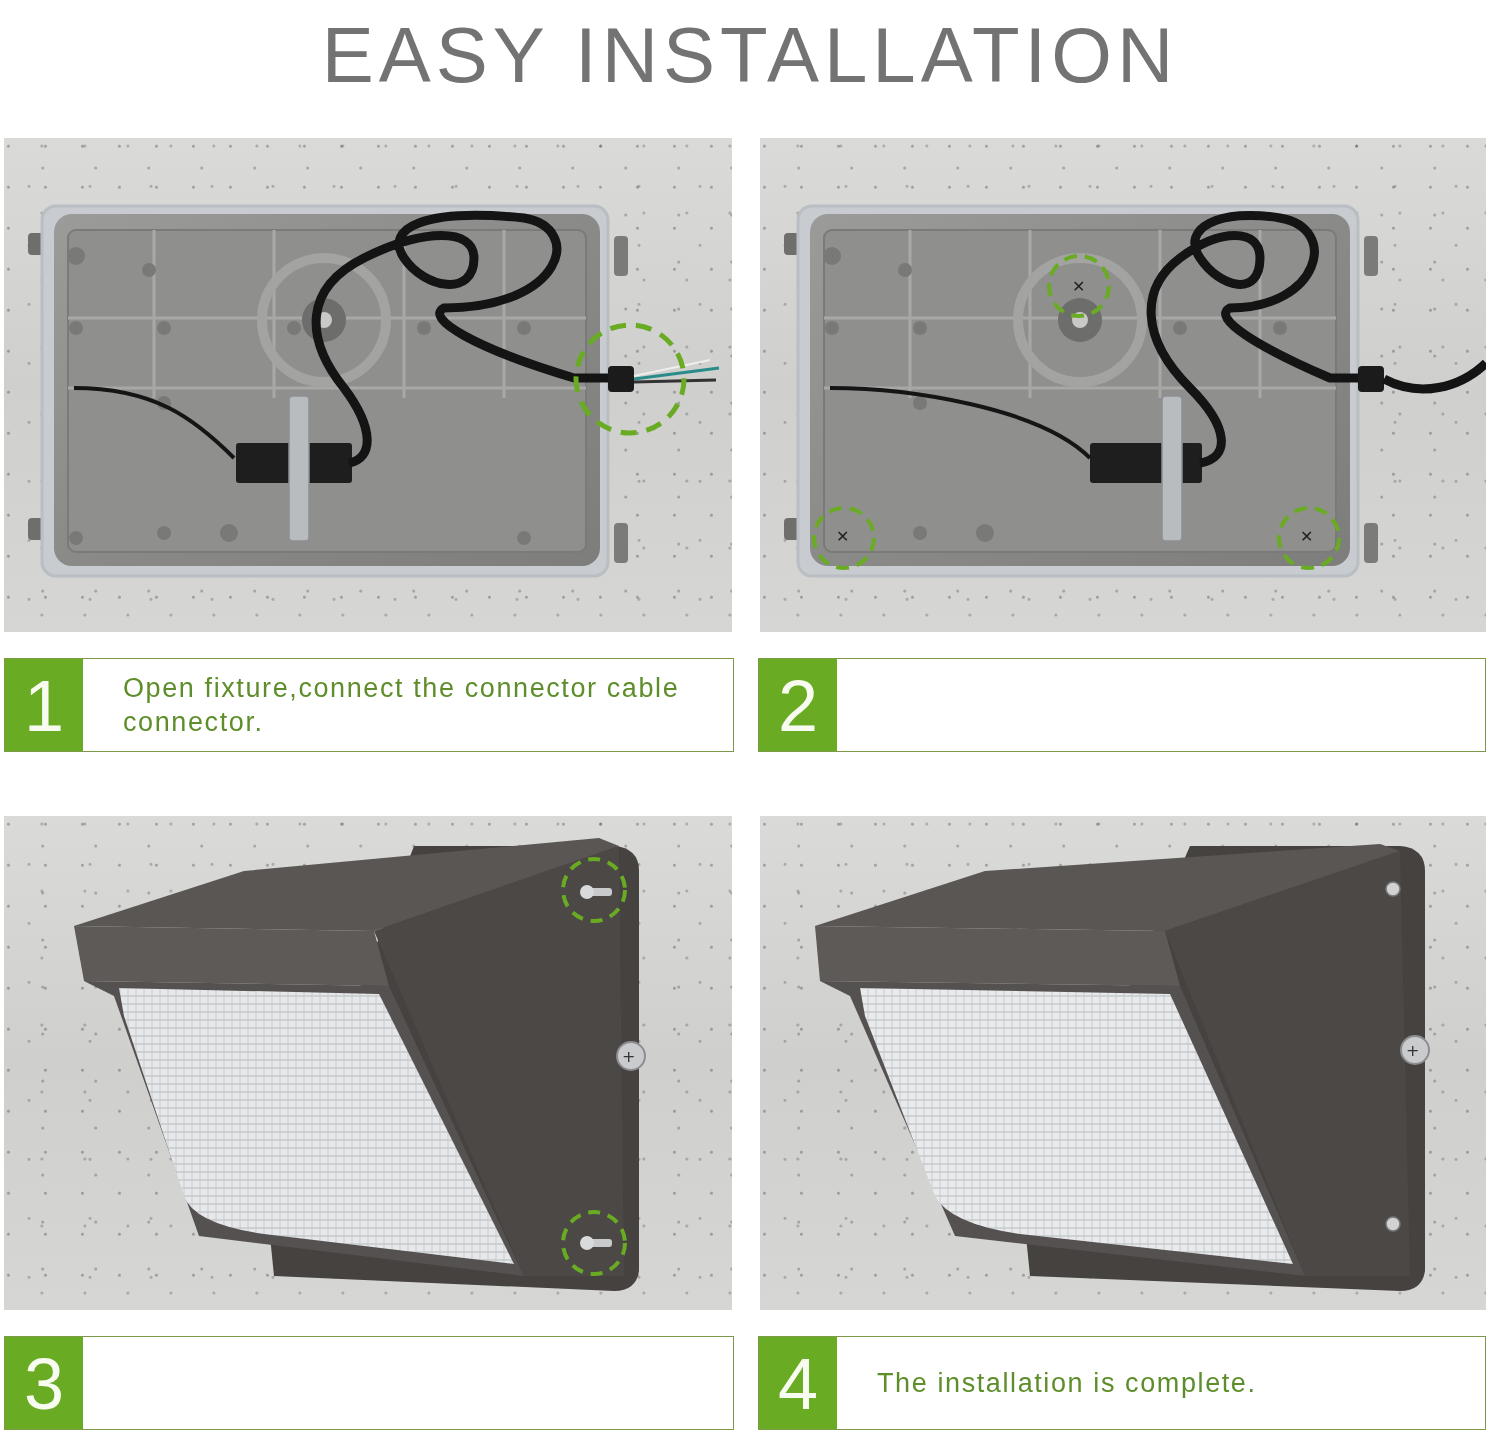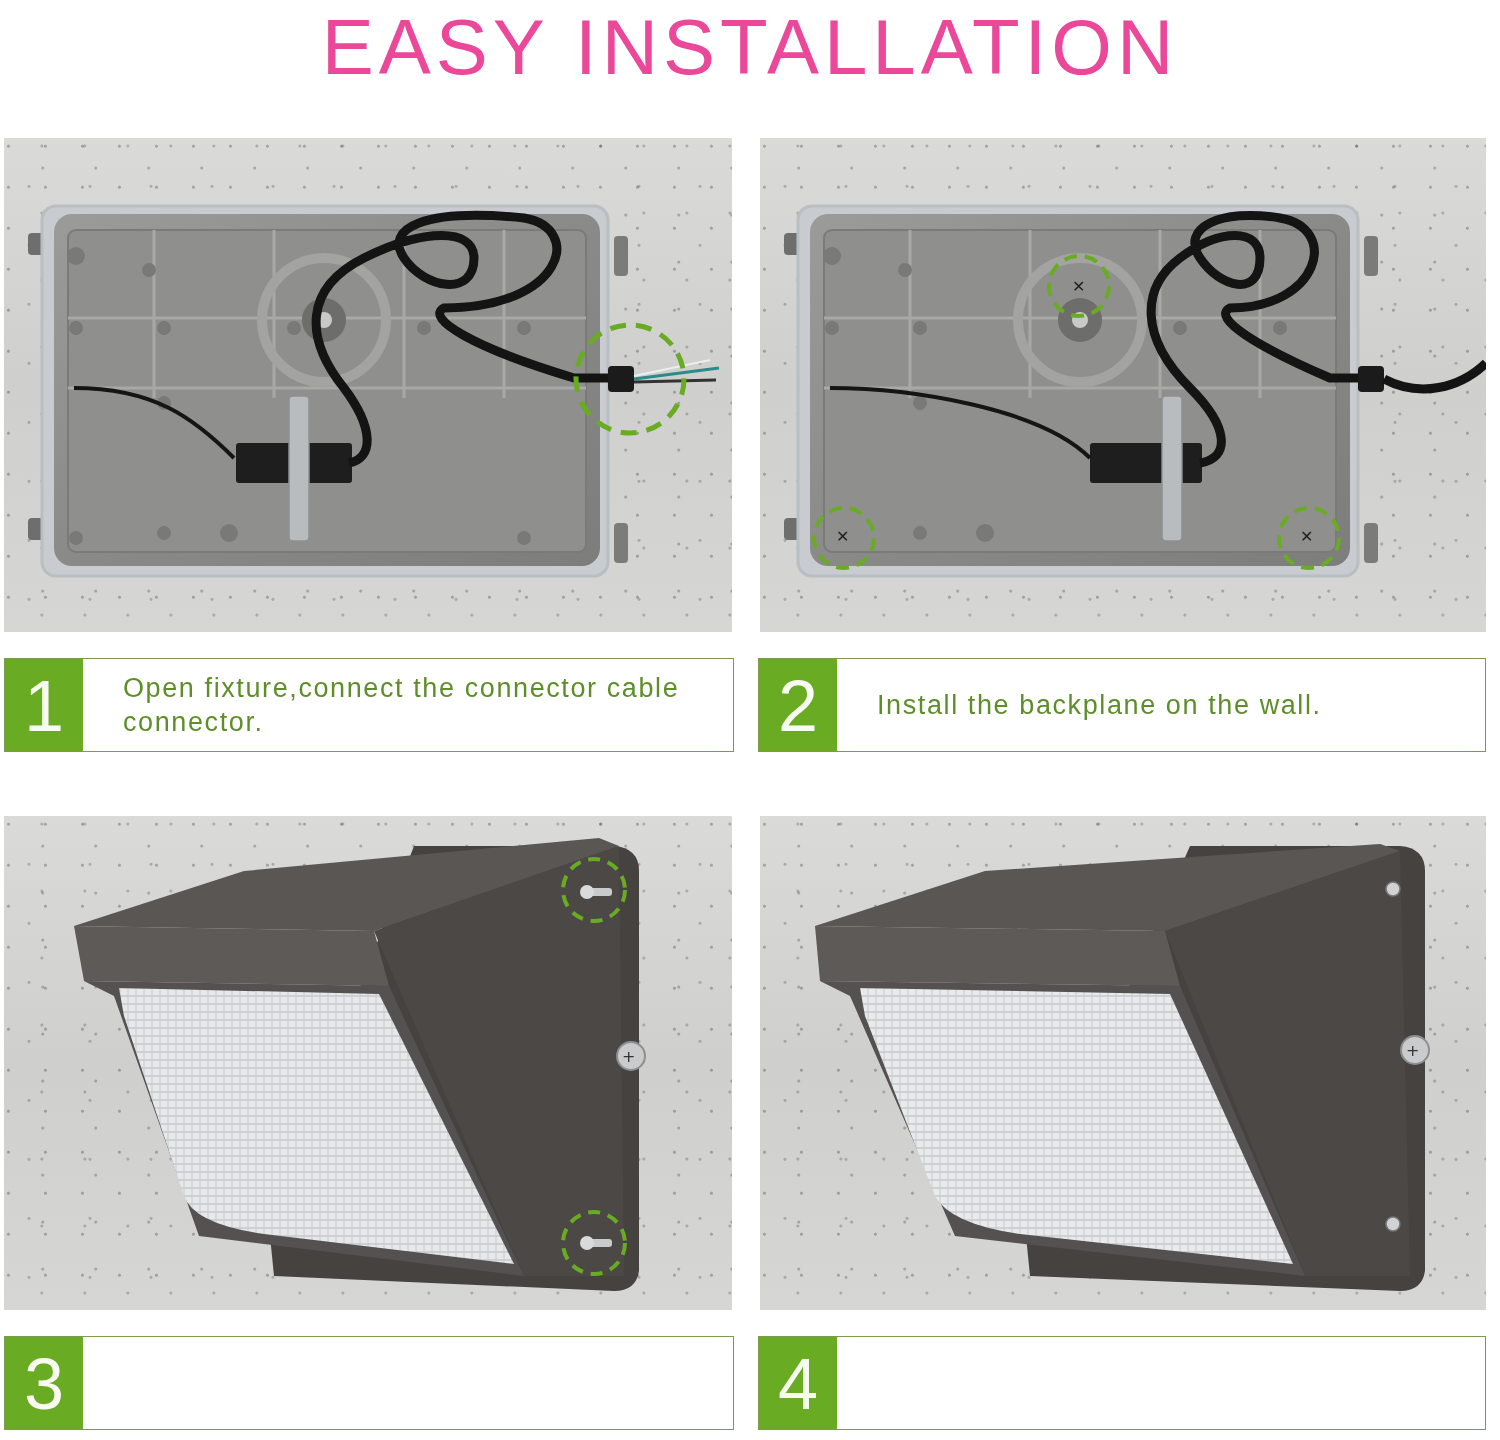--- a/index.html
+++ b/index.html
@@ -1,21 +1,21 @@
 <!DOCTYPE html>
 <html><head>
 <meta charset="utf-8">
 <style>
   html, body { margin: 0; padding: 0; background: #ffffff; }
   body { width: 1500px; height: 1440px; position: relative; overflow: hidden; font-family: "Liberation Sans", sans-serif; }
 
   .title {
     position: absolute; left: 0; top: 0; width: 1500px; height: 92px;
-    text-align: center; color: #ec4899; font-size: 78px; font-weight: normal;
-    letter-spacing: 5px; line-height: 86px; padding-top: 4px;
+    text-align: center; color: #737373; font-size: 78px; font-weight: normal;
+    letter-spacing: 5px; line-height: 86px; padding-top: 12px;
     font-family: "Liberation Sans", sans-serif;
   }
 
   .photo {
     position: absolute; width: 728px; overflow: hidden;
     background: #d3d3d1;
     background-image:
       radial-gradient(circle at 12% 20%, rgba(0,0,0,0.25) 1px, transparent 2px),
       radial-gradient(circle at 73% 64%, rgba(0,0,0,0.22) 1px, transparent 2px),
       radial-gradient(circle at 41% 82%, rgba(0,0,0,0.2) 1px, transparent 2px),
@@ -173,21 +173,20 @@
   </svg>
 </div>
 
 <div class="caption c1">
   <div class="num">1</div>
   <div class="text">Open fixture,connect the connector cable connector.</div>
 </div>
 
 <div class="caption c2">
   <div class="num">2</div>
-  <div class="text">Install the backplane on the wall.</div>
 </div>
 
 <div class="photo p3">
   <svg width="728" height="494" viewBox="0 0 728 494">
     <defs>
       <pattern id="lens3" width="8" height="8" patternUnits="userSpaceOnUse">
         <rect width="8" height="8" fill="#e6e8ea"></rect>
         <line x1="0" y1="4" x2="8" y2="4" stroke="#b7bbbf" stroke-width="1"></line>
         <line x1="4" y1="0" x2="4" y2="8" stroke="#c8cbce" stroke-width="1"></line>
       </pattern>
@@ -240,13 +239,14 @@
     <circle cx="633" cy="408" r="7" fill="#d0d2d4" stroke="#777" stroke-width="1.5"></circle>
   </svg>
 </div>
 
 <div class="caption c3">
   <div class="num">3</div>
 </div>
 
 <div class="caption c4">
   <div class="num">4</div>
+  <div class="text">The installation is complete.</div>
 </div>
 
 </body></html>

